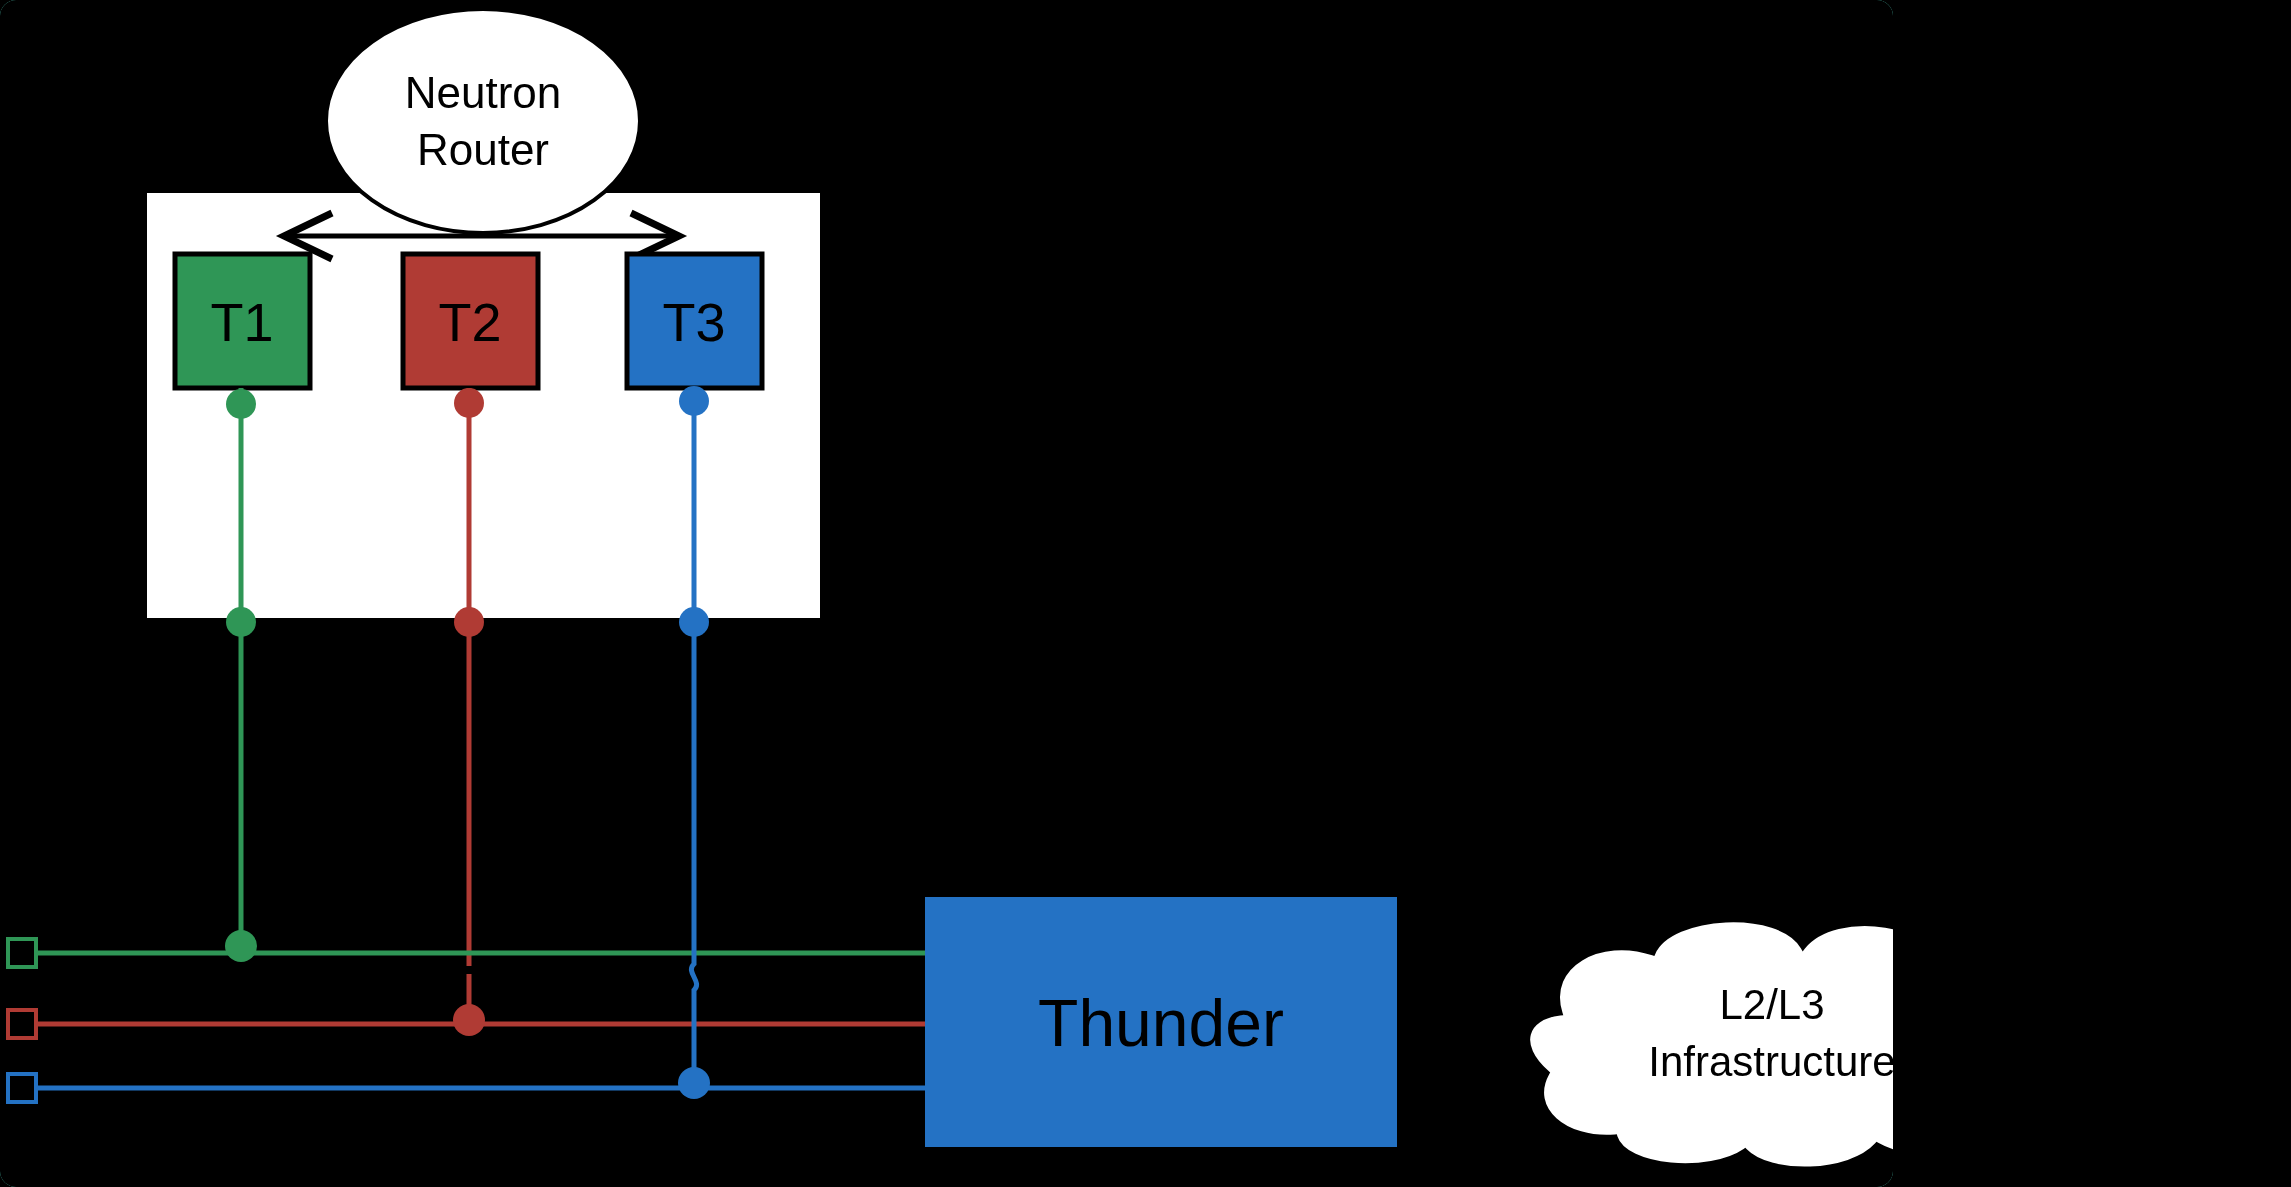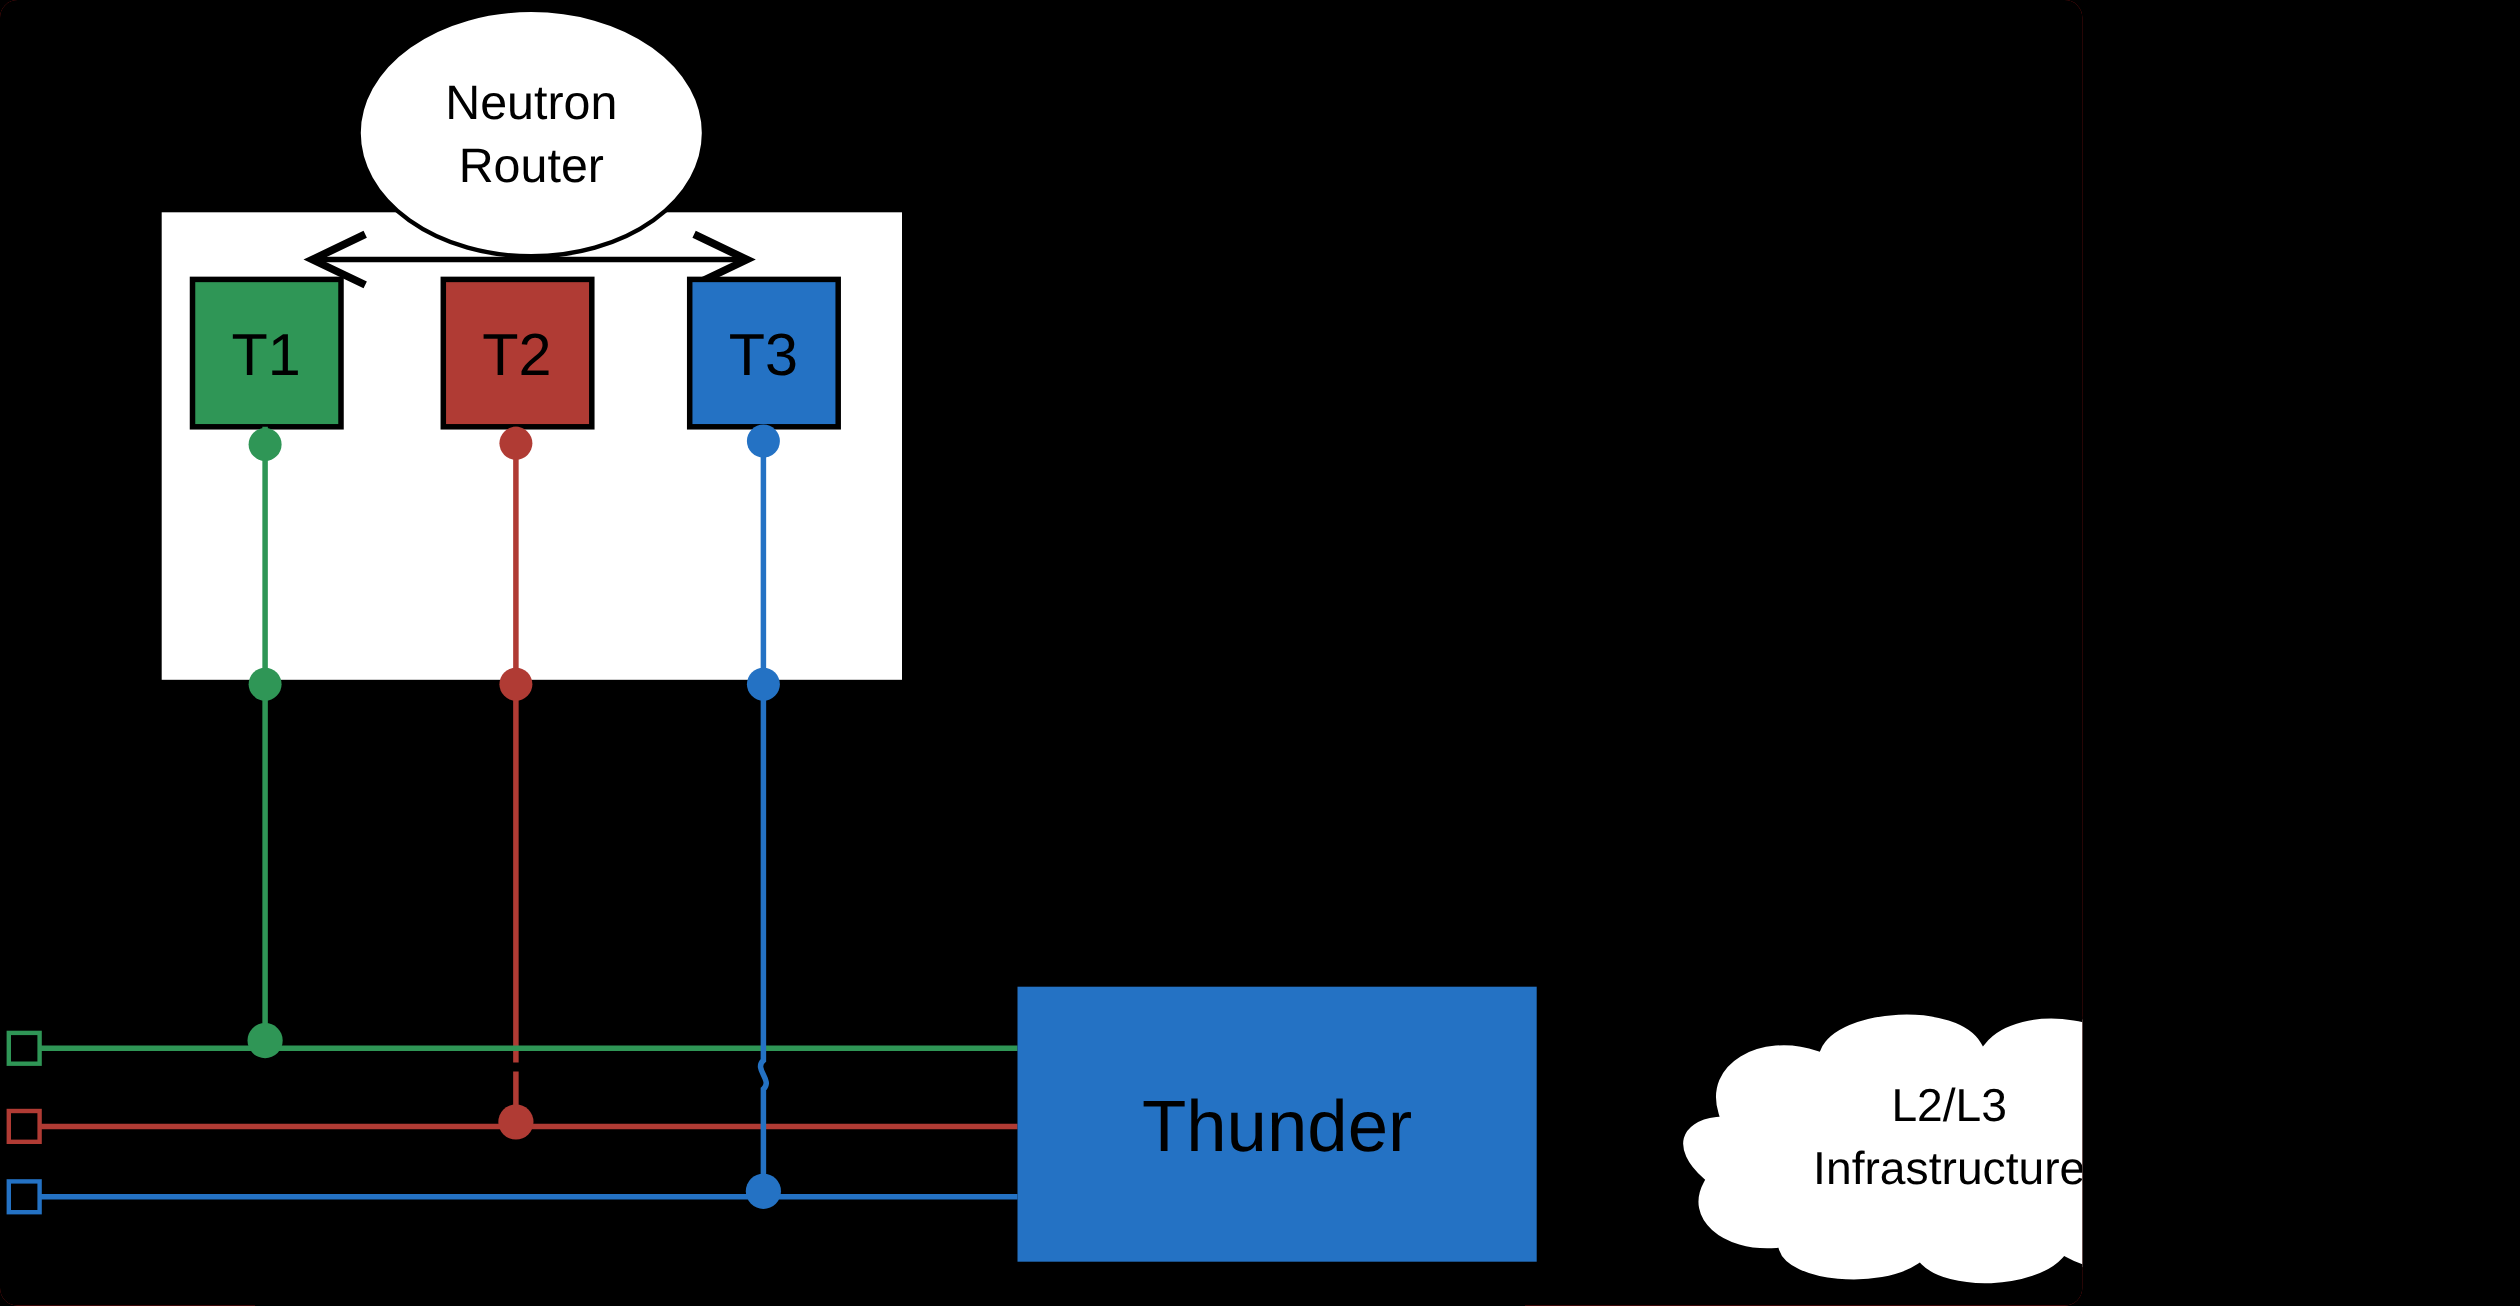--- a/index.html
+++ b/index.html
@@ -1,20 +1,20 @@
 <!DOCTYPE html>
 <html><head>
 <meta charset="utf-8">
 <style>
   html, body { margin: 0; padding: 0; background: #000; }
   #canvas {
     position: relative;
     width: 1893px;
     height: 1187px;
-    background: #b91c1c;
+    background: #5eead4;
     overflow: hidden;
     border-radius: 16px;
   }
   svg { display: block; }
   svg text {
     font-family: "Liberation Sans", sans-serif;
     fill: #000;
   }
   .router-label  { font-size: 44px; }
   .t-label       { font-size: 54px; }

